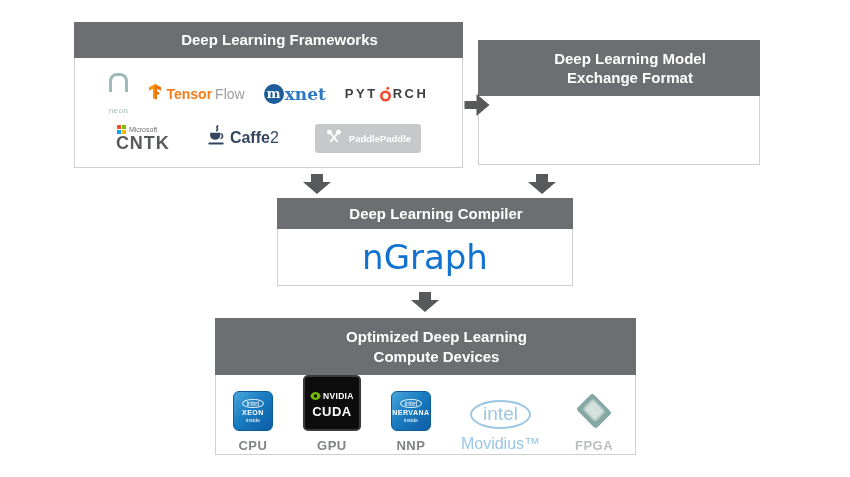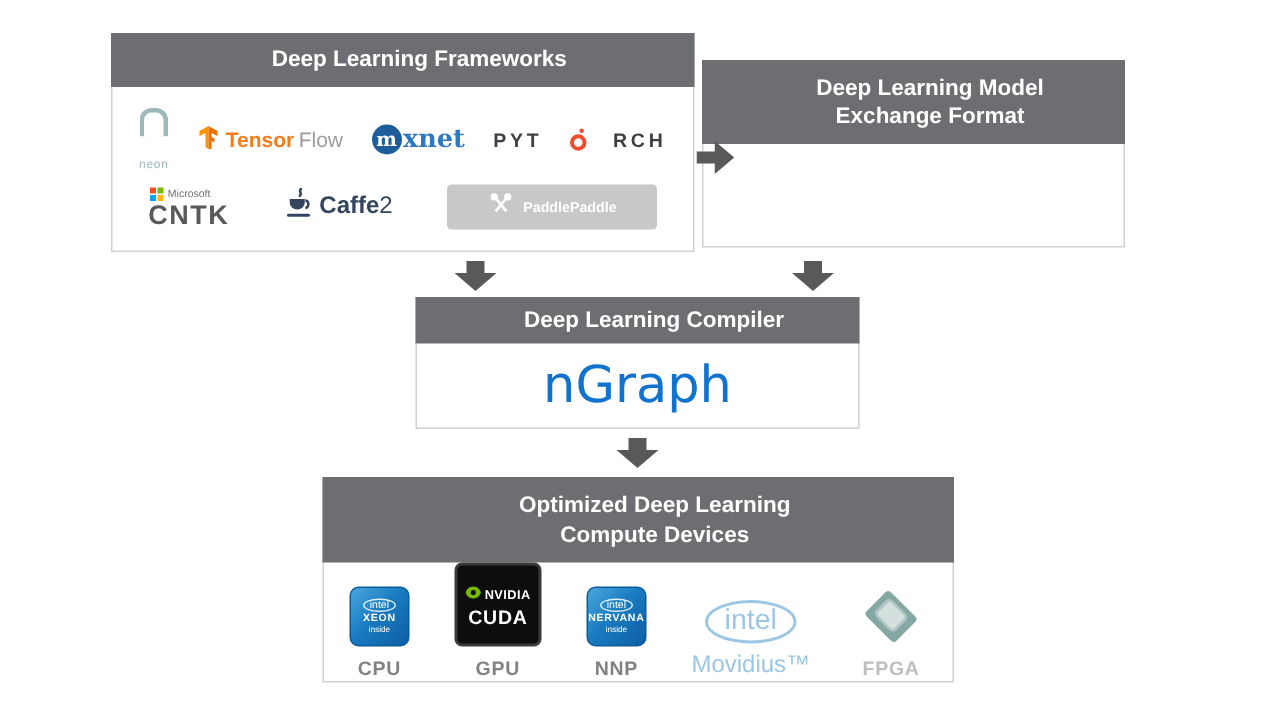--- a/index.html
+++ b/index.html
@@ -30,42 +30,42 @@
   .tensorflow{display:flex;align-items:center;gap:3px;font-size:14px;}
   .tf-tensor{color:#f57c1a;font-weight:bold;}
   .tf-flow{color:#9b9da0;}
 
   .mxnet{display:flex;align-items:center;gap:1px;}
   .mx-circle{width:20px;height:20px;border-radius:50%;background:#1d5d99;color:#fff;
     font-family:"DejaVu Serif", serif;font-weight:bold;font-size:13px;
     display:flex;align-items:center;justify-content:center;}
   .mx-rest{font-family:"DejaVu Serif", serif;font-weight:bold;font-size:17px;color:#2b79c2;}
 
-  .pytorch{display:flex;align-items:center;gap:16px;}
+  .pytorch{display:flex;align-items:center;gap:0;}
   .pt-text{font-size:13px;font-weight:bold;color:#3f4043;letter-spacing:2.5px;}
   .pt-flame{display:flex;flex-direction:column;align-items:center;margin:0 1px;}
 
   .cntk{display:flex;flex-direction:column;align-items:flex-start;}
   .ms-row{display:flex;align-items:center;gap:3px;margin-left:1px;}
   .ms-grid{display:grid;grid-template-columns:4px 4px;grid-template-rows:4px 4px;gap:1px;}
   .ms-grid span{display:block;}
   .ms-1{background:#f25022;} .ms-2{background:#7fba00;} .ms-3{background:#00a4ef;} .ms-4{background:#ffb900;}
   .ms-word{font-size:7px;color:#6e7073;}
   .cntk-word{font-size:18px;font-weight:bold;color:#58595b;letter-spacing:1px;line-height:1;}
 
   .caffe2{display:flex;align-items:center;gap:4px;}
   .caffe-word{font-size:16px;font-weight:bold;color:#33455f;}
   .caffe-suffix{font-size:16px;color:#33455f;}
 
   .paddle{display:flex;align-items:center;gap:6px;background:#c7c8c9;border-radius:3px;
-    padding:5px 27px;}
+    padding:5px 10px;}
   .paddle-word{font-size:9.5px;font-weight:bold;color:#fff;}
 
   
-  .exchange{left:468px;top:40px;width:282px;height:125px;}
+  .exchange{left:478px;top:40px;width:282px;height:125px;}
   .exchange .box-header{height:56px;font-size:15px;}
   .exchange .box-body{height:67px;}
   .onnx{display:flex;align-items:center;gap:8px;}
   .onnx-word{font-size:17px;color:#8a8b8e;letter-spacing:1px;}
 
   
   .compiler{left:277px;top:198px;width:296px;height:88px;}
   .compiler .box-header{height:31px;font-size:15px;}
   .compiler .box-body{height:55px;}
   .ngraph{font-family:"DejaVu Sans", sans-serif;font-size:34px;color:#1273cf;line-height:1;}

